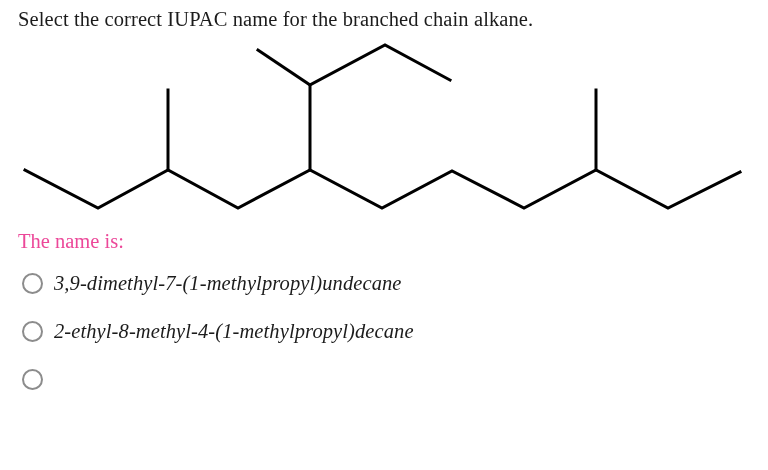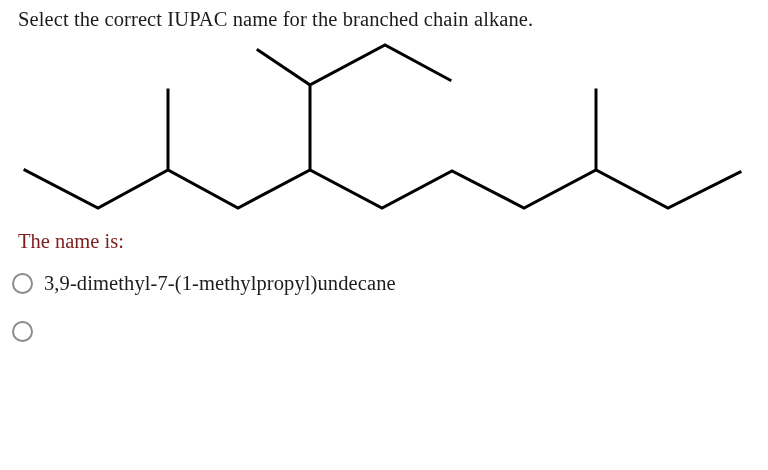--- a/index.html
+++ b/index.html
@@ -40,28 +40,29 @@
   }
   .structure-wrap svg {
     display: block;
   }
   .name-is-label {
     position: absolute;
     left: 18px;
     top: 228px;
     font-size: 20.5px;
     line-height: 26px;
-    color: #7f1d1d;
+    color: #ec4899;
     white-space: nowrap;
   }
   .options-list {
     position: absolute;
-    left: 8px;
+    left: 18px;
     top: 259px;
     width: 730px;
+    font-style: italic;
   }
   .option-row {
     position: relative;
     height: 48px;
     display: flex;
     align-items: center;
     gap: 11px;
   }
   .radio-circle {
     flex: 0 0 auto;
@@ -100,20 +101,24 @@
 
   <div class="name-is-label">The name is:</div>
 
   <div class="options-list">
 
     <div class="option-row">
       <span class="radio-circle"></span>
       <span class="option-label">3,9-dimethyl-7-(1-methylpropyl)undecane</span>
     </div>
 
+    <div class="option-row">
+      <span class="radio-circle"></span>
+      <span class="option-label">2-ethyl-8-methyl-4-(1-methylpropyl)decane</span>
+    </div>
 
 
     <div class="option-row">
       <span class="radio-circle"></span>
     </div>
 
   </div>
 
 </div>
 

